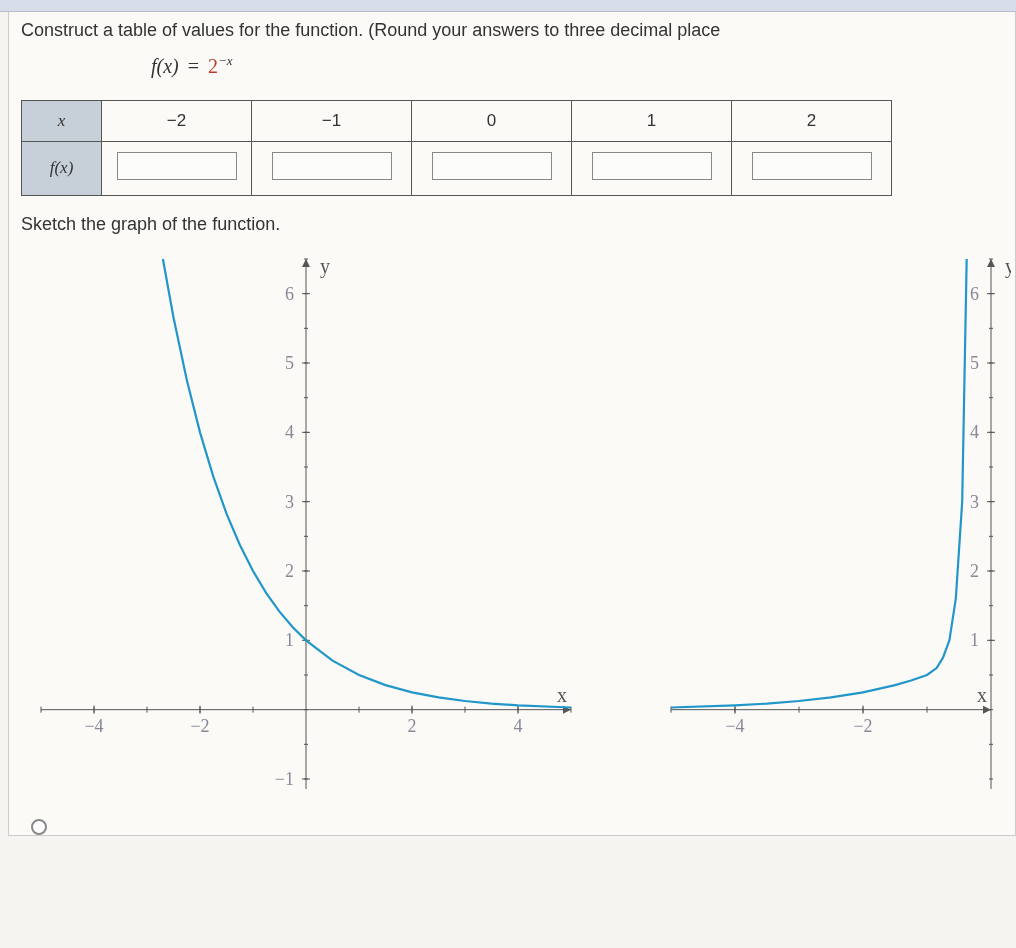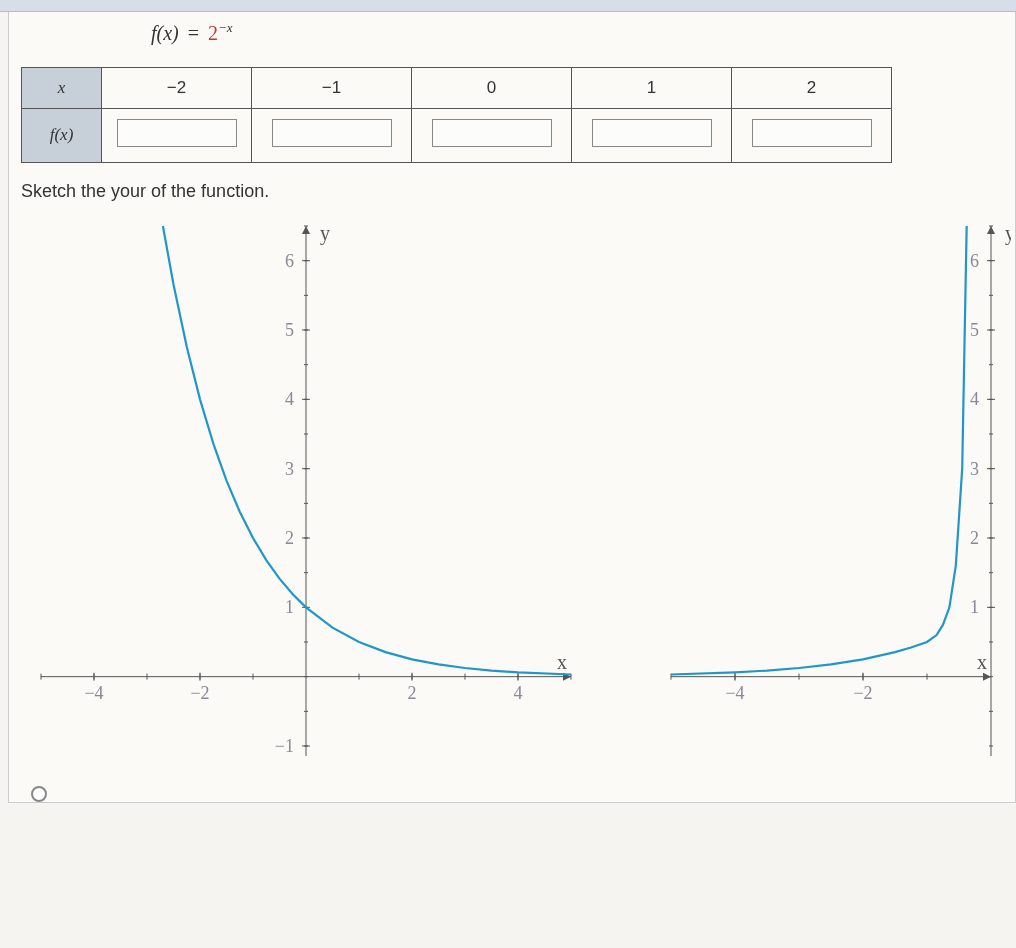--- a/index.html
+++ b/index.html
@@ -101,20 +101,21 @@
     margin-left: 10px; margin-top: 10px;
   }
 </style>
 </head>
 <body>
 
 <div class="top-bar"></div>
 
 <div class="content">
 
+  <div class="instruction">Construct a table of values for the function. (Round your answers to three decimal place</div>
 
   <div class="formula">
     <span class="fn">f(x)</span>
     <span class="eq">=</span>
     <span class="base">2</span><span class="exp"><span class="x">−x</span></span>
   </div>
 
   <table class="values">
     <tbody>
         <tr>
@@ -129,21 +130,21 @@
       <th class="hdr">f(x)</th>
       <td class="xcol"><span class="answer-box"></span></td>
       <td class="input-cell"><span class="answer-box"></span></td>
       <td class="input-cell"><span class="answer-box"></span></td>
       <td class="input-cell"><span class="answer-box"></span></td>
       <td class="input-cell"><span class="answer-box"></span></td>
     </tr>
   </tbody>
     </table>
 
-  <div class="sketch-line">Sketch the your of the function.</div>
+  <div class="sketch-line">Sketch the graph of the function.</div>
 
   <div class="charts-row">
     <div class="chart-wrap">
       <svg id="chart0" width="570" height="560">
           <line x1="20" y1="460.6666666666667" x2="550" y2="460.6666666666667" class="axis"></line>
           <polygon points="550,460.6666666666667 542,456.6666666666667 542,464.6666666666667" fill="#555"></polygon>
           <line x1="285" y1="540" x2="285" y2="10" class="axis"></line>
           <polygon points="285,10 281,18 289,18" fill="#555"></polygon>
           <line x1="73" y1="456.6666666666667" x2="73" y2="464.6666666666667" class="tick"></line>
           <text x="73" y="482.6666666666667" class="ticklabel" text-anchor="middle">−4</text>

